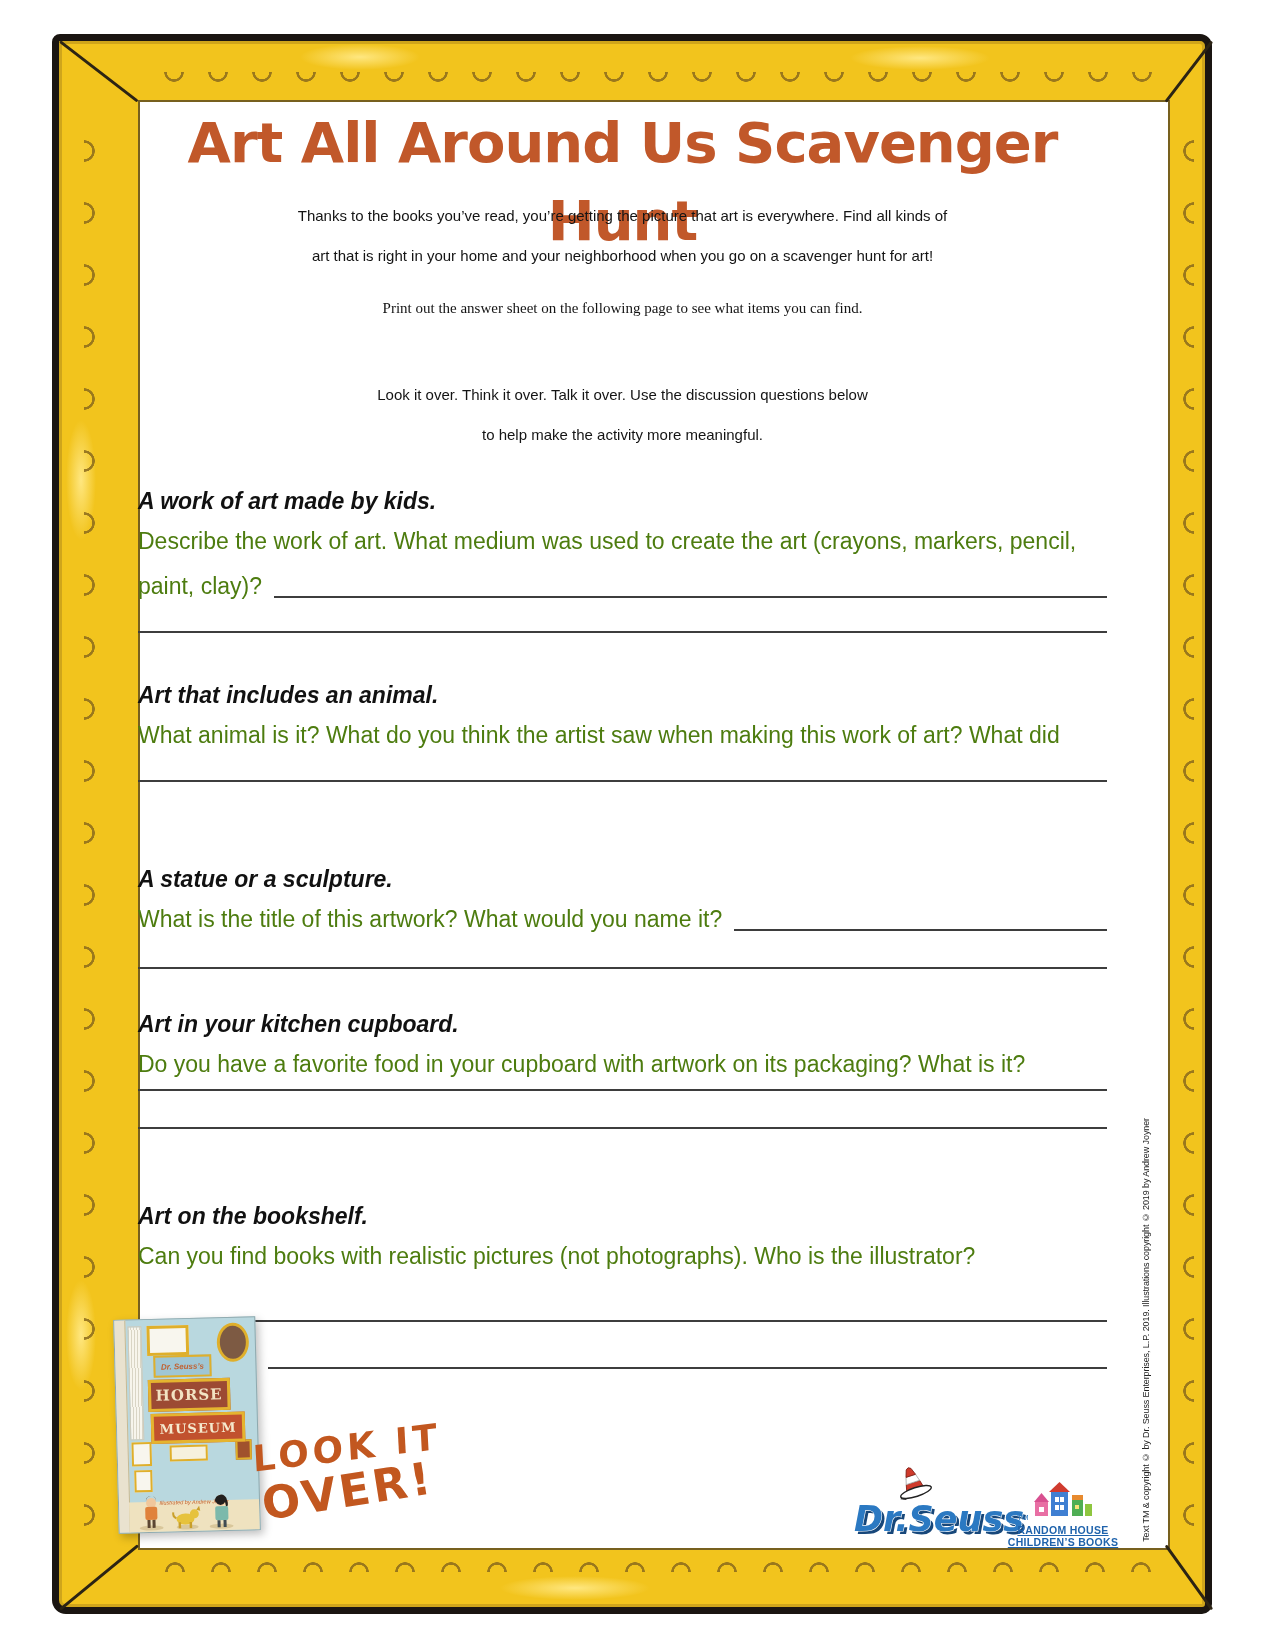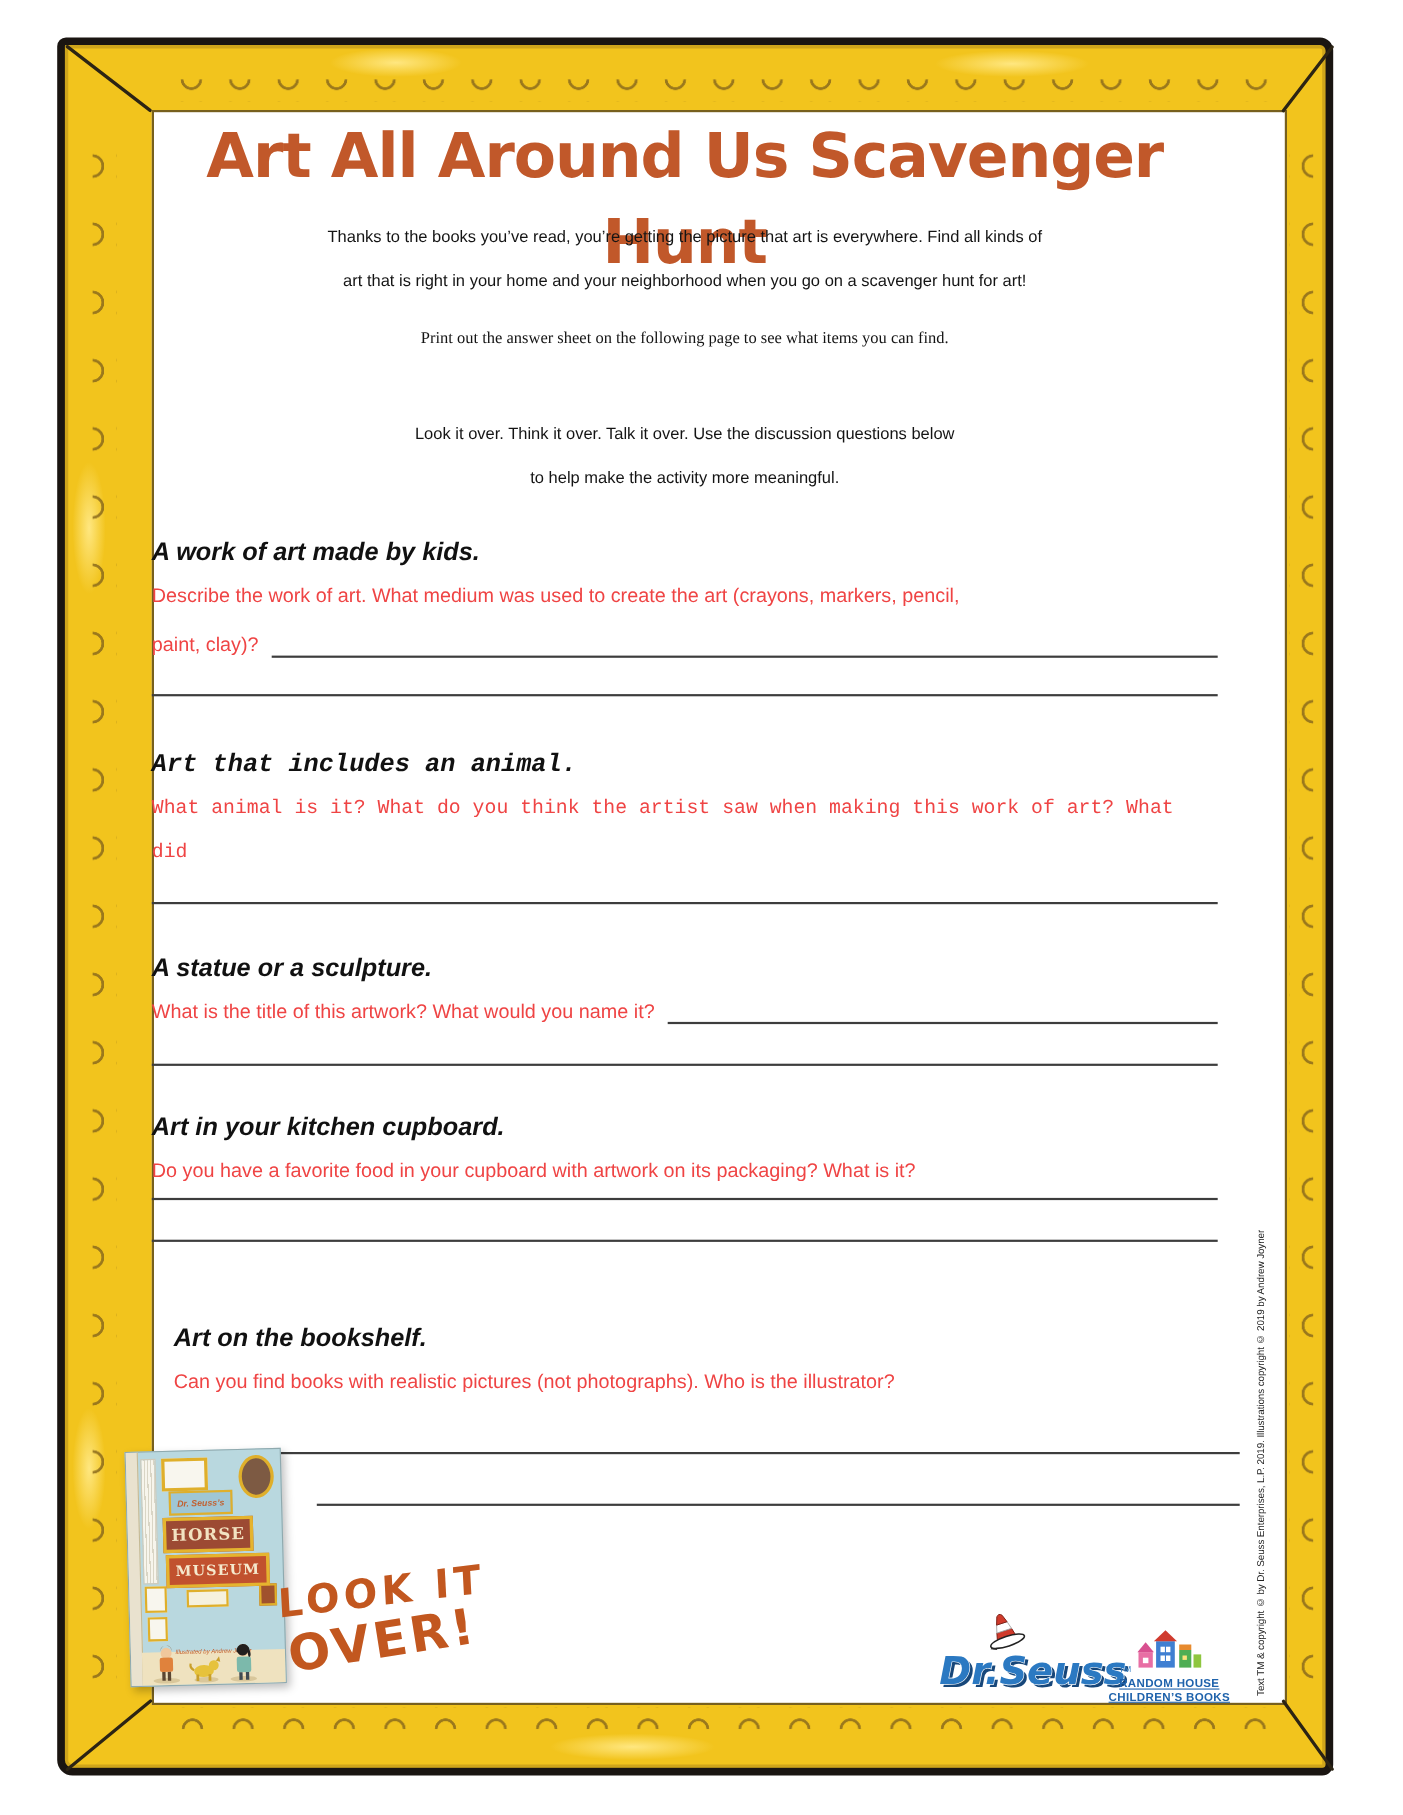--- a/index.html
+++ b/index.html
@@ -30,21 +30,21 @@
 
   
   .col{position:absolute;left:138px;width:969px;}
   .title{top:104px;text-align:center;font-family:"DejaVu Sans",sans-serif;font-weight:800;
          font-size:56px;letter-spacing:-1px;color:#c1582a;line-height:78px;}
   .intro{text-align:center;font-size:15px;line-height:40px;color:#141414;}
   .p1{top:196px;} .p2{top:288px;font-family:Liberation Serif, serif;} .p3{top:375px;}
 
   .qsec{position:absolute;left:138px;width:969px;}
   .shead{margin:0;font-size:23px;font-weight:bold;font-style:italic;line-height:30px;color:#111;}
-  .srow{font-size:18px;line-height:40px;margin-top:5px;color:#ef4444;}
+  .srow{font-size:23px;line-height:40px;margin-top:5px;color:#4d7c0f;}
   .flexrow{display:flex;}
   .prompt{white-space:nowrap;padding-right:12px;}
   .rule{flex:1;border-bottom:2px solid #3d3d3d;margin-bottom:8px;}
   .fullrule{height:20px;border-bottom:2px solid #3d3d3d;margin-top:5px;}
   .mt8{margin-top:8px;}
   .indent{margin-left:130px;}
 
   
   .book{position:absolute;left:116px;top:1318px;width:140px;height:212px;transform:rotate(-1.5deg);
         background:#b9d8df;border:1px solid #8fa9ae;box-shadow:3px 4px 8px rgba(0,0,0,.25);}
@@ -117,21 +117,21 @@
   <section class="qsec" style="top:486px;">
     <h3 class="shead">A work of art made by kids.</h3>
     <div class="srow">Describe the work of art. What medium was used to create the art (crayons, markers, pencil,</div>
     <div class="srow flexrow">
       <span class="prompt">paint, clay)?</span>
       <span class="rule"></span>
     </div>
     <div class="fullrule"></div>
   </section>
 
-  <section class="qsec" style="top:680px;font-family:Liberation Mono, monospace;">
+  <section class="qsec" style="top:680px;">
     <h3 class="shead">Art that includes an animal.</h3>
     <div class="srow">What animal is it? What do you think the artist saw when making this work of art? What did</div>
     <div class="fullrule"></div>
   </section>
 
   <section class="qsec" style="top:864px;">
     <h3 class="shead">A statue or a sculpture.</h3>
     <div class="srow flexrow">
       <span class="prompt">What is the title of this artwork? What would you name it?</span>
       <span class="rule"></span>
@@ -141,21 +141,21 @@
 
   <section class="qsec" style="top:1009px;">
     <h3 class="shead">Art in your kitchen cupboard.</h3>
     <div class="srow">Do you have a favorite food in your cupboard with artwork on its packaging? What is it?</div>
     <div class="srow flexrow">
       <span class="rule"></span>
     </div>
     <div class="fullrule mt8"></div>
   </section>
 
-  <section class="qsec" style="top:1201px;padding-left:20px;">
+  <section class="qsec" style="top:1201px;">
     <h3 class="shead">Art on the bookshelf.</h3>
     <div class="srow">Can you find books with realistic pictures (not photographs). Who is the illustrator?</div>
     <div class="fullrule" style="margin-top:24px;"></div>
     <div class="fullrule indent" style="margin-top:25px;"></div>
   </section>
 
   <div class="book">
     <div class="spine"></div>
     <div class="bcol"></div>
     <div class="floor"></div>

